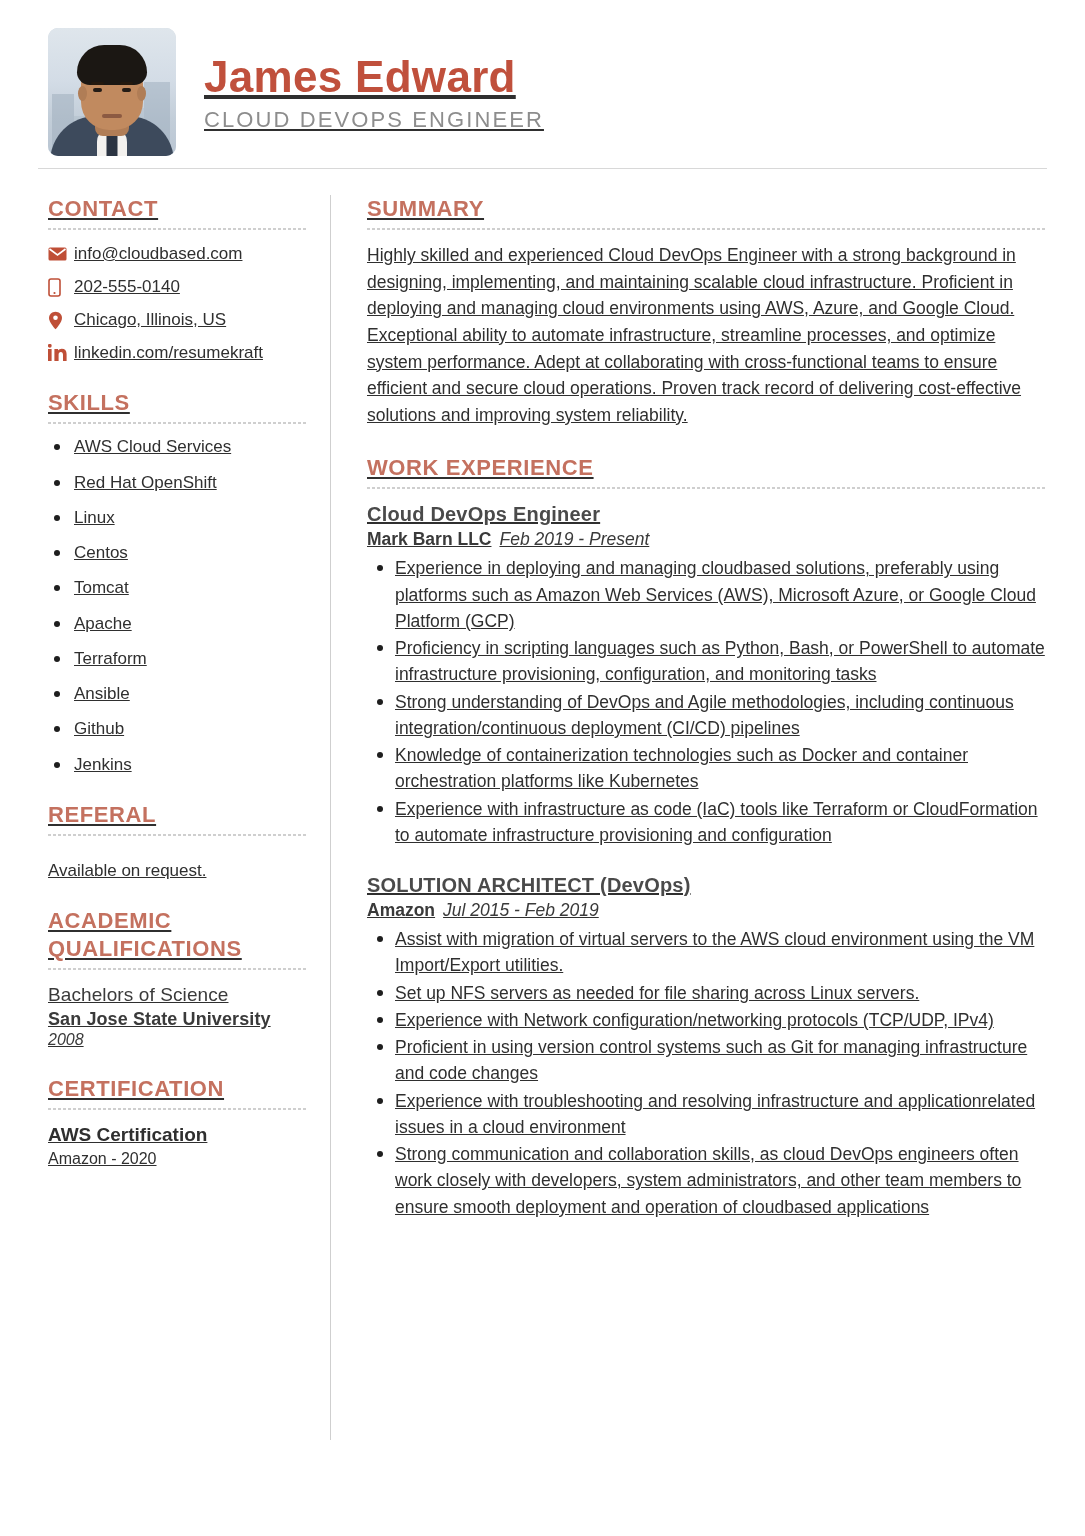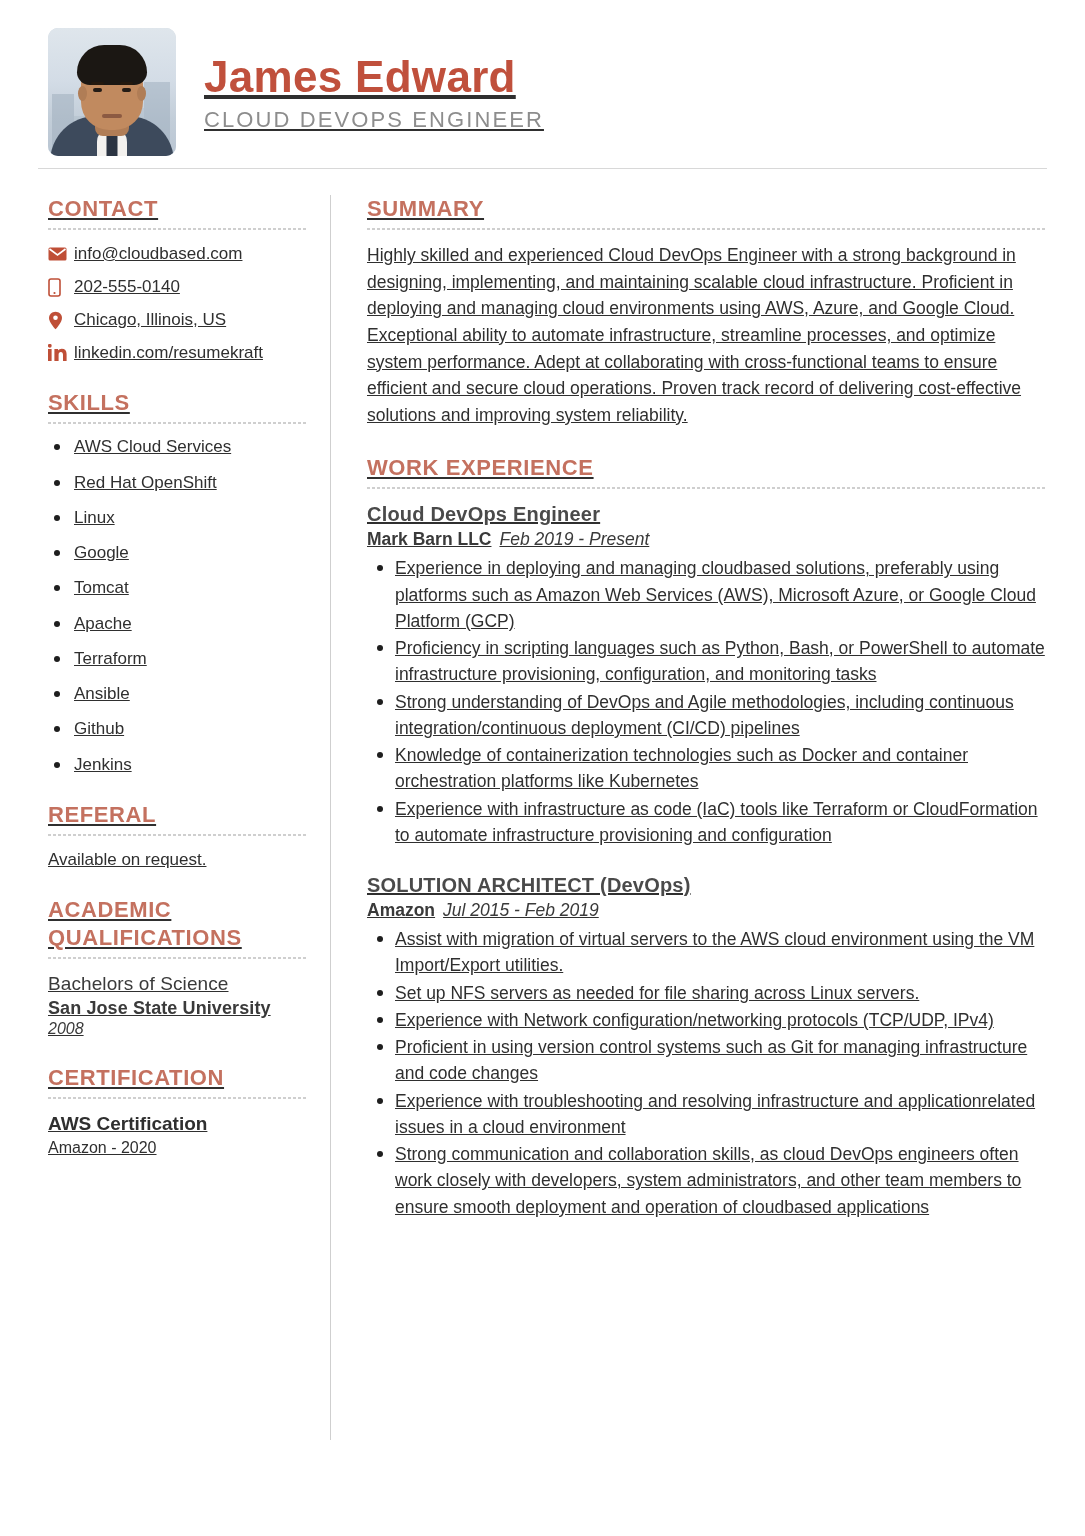--- a/index.html
+++ b/index.html
@@ -237,21 +237,21 @@
     top: 8px;
     width: 6px;
     height: 6px;
     background: #1e1e1e;
     border-radius: 50%;
   }
 
   .plain-text {
     font-size: 17px;
     color: #2f2f2f;
-    margin-top: 14px;
+    margin-top: 25px;
   }
 
   .edu-degree {
     font-size: 19px;
     color: #3a3a3a;
     margin-top: 14px;
     letter-spacing: 0.1px;
   }
   .edu-school {
     font-size: 18px;
@@ -414,21 +414,21 @@
         </div>
       </div>
 
       <div class="section">
         <div class="sec-title">SKILLS</div>
         <div class="sec-rule"></div>
         <ul class="bullets">
           <li>AWS Cloud Services</li>
           <li>Red Hat OpenShift</li>
           <li>Linux</li>
-          <li>Google</li>
+          <li>Centos</li>
           <li>Tomcat</li>
           <li>Apache</li>
           <li>Terraform</li>
           <li>Ansible</li>
           <li>Github</li>
           <li>Jenkins</li>
         </ul>
       </div>
 
       <div class="section">

